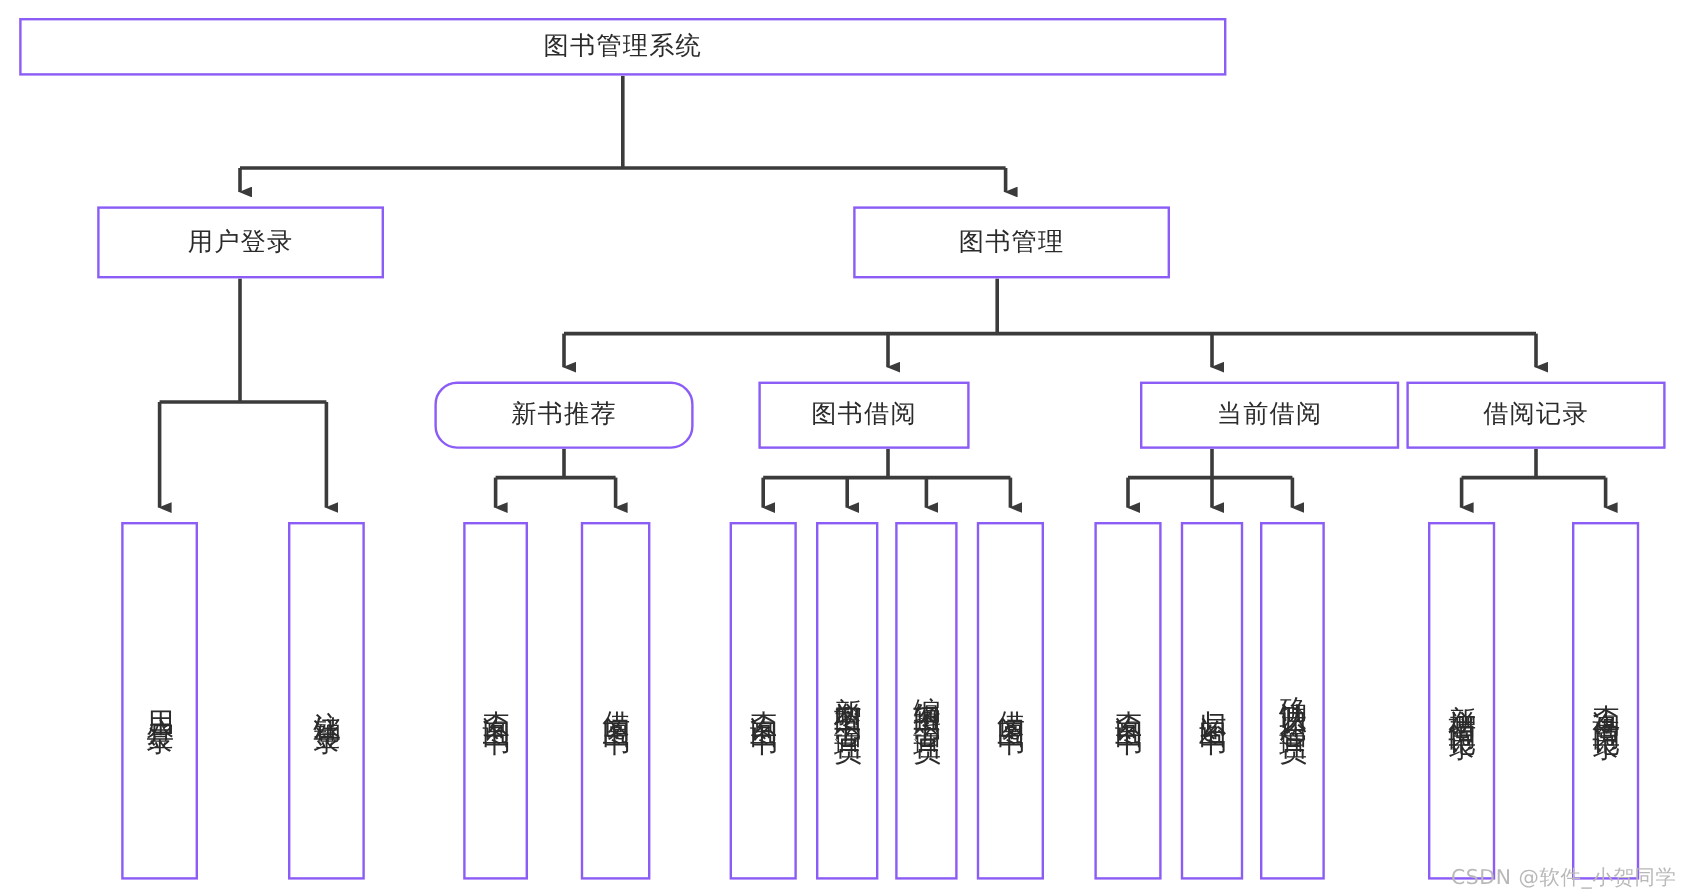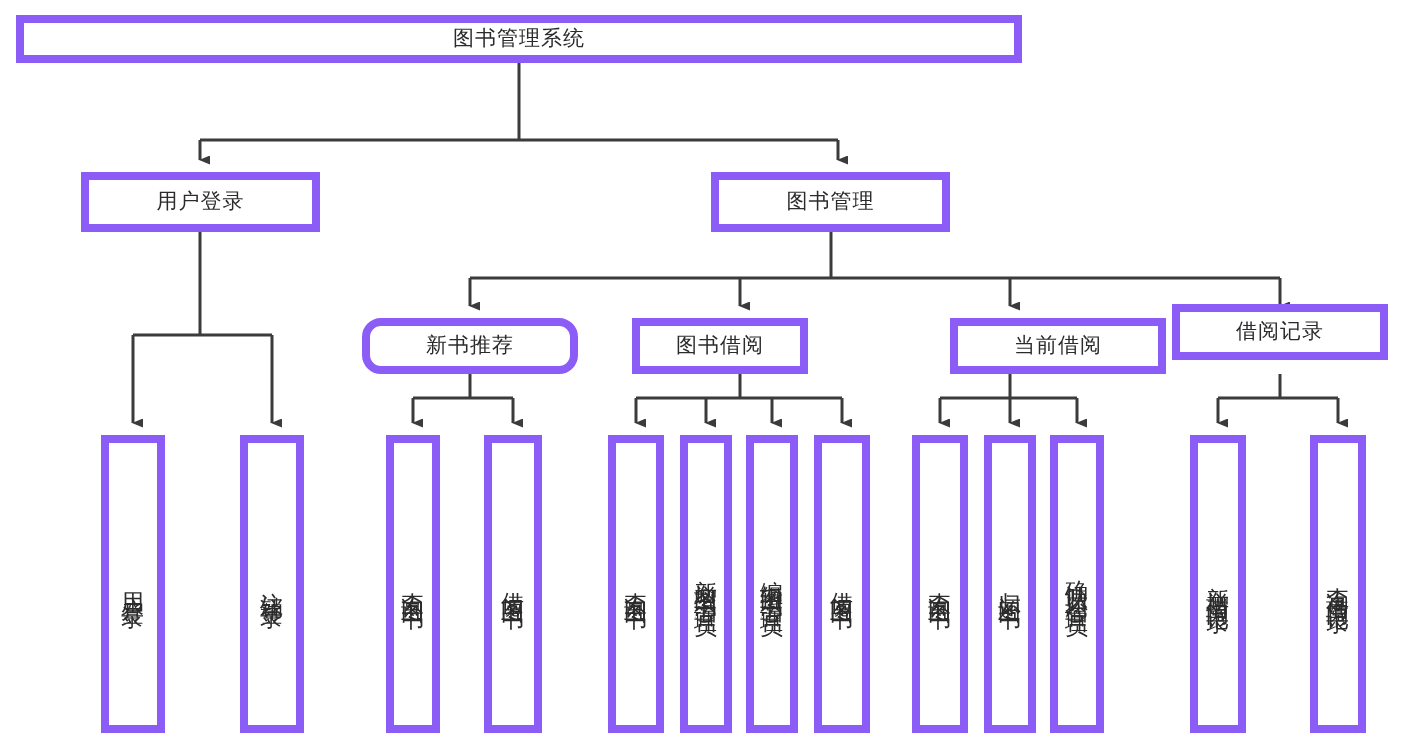--- a/index.html
+++ b/index.html
@@ -23,21 +23,21 @@
     left: 0;
     top: 0;
     width: 1405px;
     height: 747px;
     pointer-events: none;
   }
   .node {
     position: absolute;
     box-sizing: border-box;
     background: #ffffff;
-    border: 8px solid #8b5cf6;
+    border: 2px solid #8b5cf6;
     display: flex;
     align-items: center;
     justify-content: center;
     color: #2b2b2b;
     z-index: 2;
   }
   .node.horiz {
     font-size: 21px;
     letter-spacing: 1px;
     line-height: 1.2;
@@ -122,34 +122,34 @@
     </g>
   </svg>
 
   <div class="node horiz" style="left: 16px; top: 15px; width: 1006px; height: 48px;">
     <span>图书管理系统</span>
   </div>
 
   <div class="node horiz" style="left: 81px; top: 172px; width: 239px; height: 60px;">
     <span>用户登录</span>
   </div>
-  <div class="node horiz" style="left: 711px; top: 172px; width: 239px; height: 60px;">
+  <div class="node horiz" style="left: 711px; top: 172px; width: 264px; height: 60px;">
     <span>图书管理</span>
   </div>
 
   <div class="node horiz" style="left: 362px; top: 318px; width: 216px; height: 56px; border-radius: 19px;">
     <span>新书推荐</span>
   </div>
   <div class="node horiz" style="left: 632px; top: 318px; width: 176px; height: 56px;">
     <span>图书借阅</span>
   </div>
   <div class="node horiz" style="left: 950px; top: 318px; width: 216px; height: 56px;">
     <span>当前借阅</span>
   </div>
-  <div class="node horiz" style="left: 1172px; top: 304px; width: 216px; height: 56px;">
+  <div class="node horiz" style="left: 1172px; top: 318px; width: 216px; height: 56px;">
     <span>借阅记录</span>
   </div>
 
   <div class="node vert" style="left: 101px; top: 435px; width: 64px; height: 298px;">
     <span class="vtext">用户登录</span>
   </div>
   <div class="node vert" style="left: 240px; top: 435px; width: 64px; height: 298px;">
     <span class="vtext">注销登录</span>
   </div>
 
@@ -183,13 +183,14 @@
     <span class="vtext">确认归还（管理员）</span>
   </div>
 
   <div class="node vert" style="left: 1190px; top: 435px; width: 56px; height: 298px;">
     <span class="vtext">新增借阅记录</span>
   </div>
   <div class="node vert" style="left: 1310px; top: 435px; width: 56px; height: 298px;">
     <span class="vtext">查询借阅记录</span>
   </div>
 
+  <div id="watermark">CSDN @软件_小贺同学</div>
 </div>
 
 </body></html>

